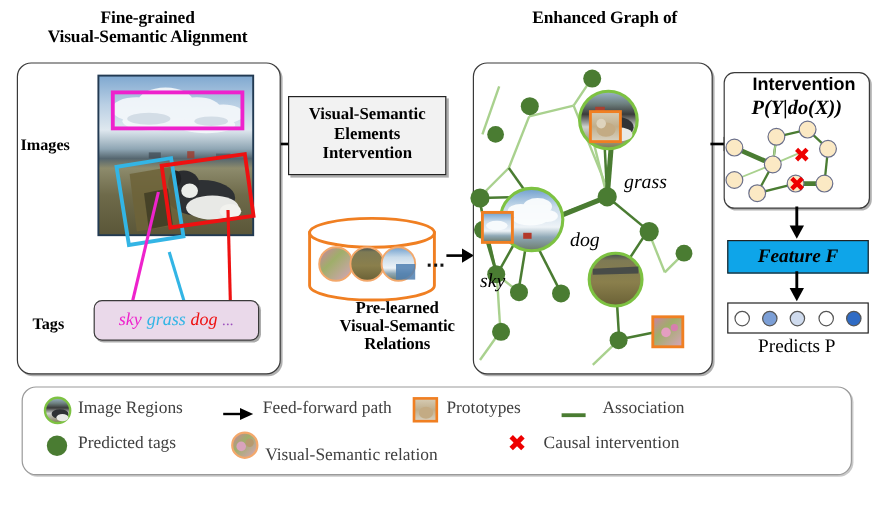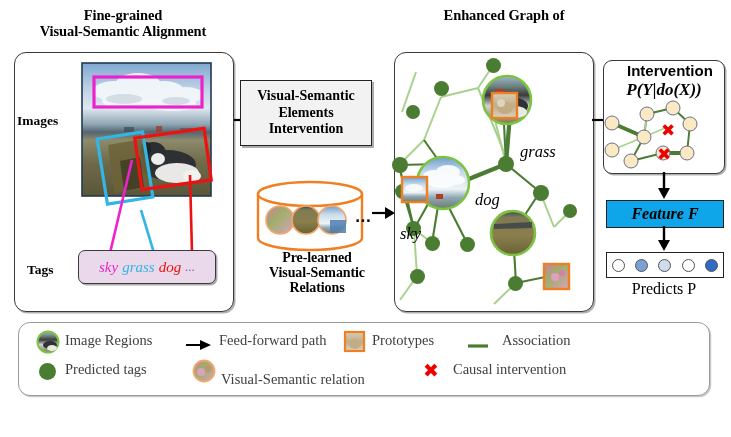--- a/index.html
+++ b/index.html
@@ -172,21 +172,21 @@
 
   <g>
     <circle cx="26" cy="40" r="14" fill="url(#flowGrad)" stroke="#f3a86b" stroke-width="1.6"></circle>
     <circle cx="52" cy="40" r="14" fill="url(#grassGrad)" stroke="#f3a86b" stroke-width="1.6"></circle>
     <circle cx="78" cy="40" r="14" fill="url(#skyGrad)" stroke="#f3a86b" stroke-width="1.6"></circle>
     <rect x="76" y="40" width="16" height="13" fill="#4f7fb0" opacity=".85"></rect>
   </g>
   <text x="101" y="46" font-family="DejaVu Sans, sans-serif" font-size="14" font-weight="bold" fill="#111">···</text>
 </svg>
 
-<div class="title abs" style="left:242px;top:250px;width:150px;font-size:14px;">
+<div class="title abs" style="left:256px;top:250px;width:150px;font-size:14px;">
   <div>Pre-learned</div>
   <div>Visual-Semantic</div>
   <div>Relations</div>
 </div>
 
 <svg width="26" height="20" class="abs" style="left:371px;top:203px;">
   <line x1="1" y1="10" x2="15" y2="10" stroke="#000" stroke-width="2.2"></line>
   <polygon points="14,4 24,10 14,16" fill="#000"></polygon>
 </svg>
 

